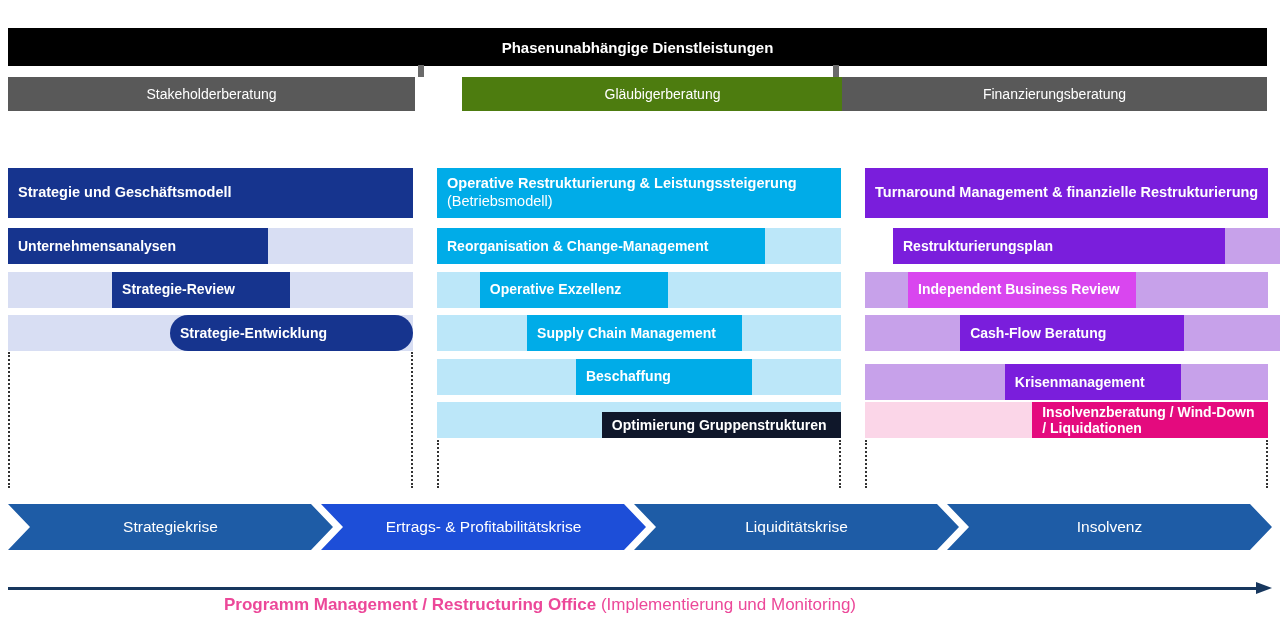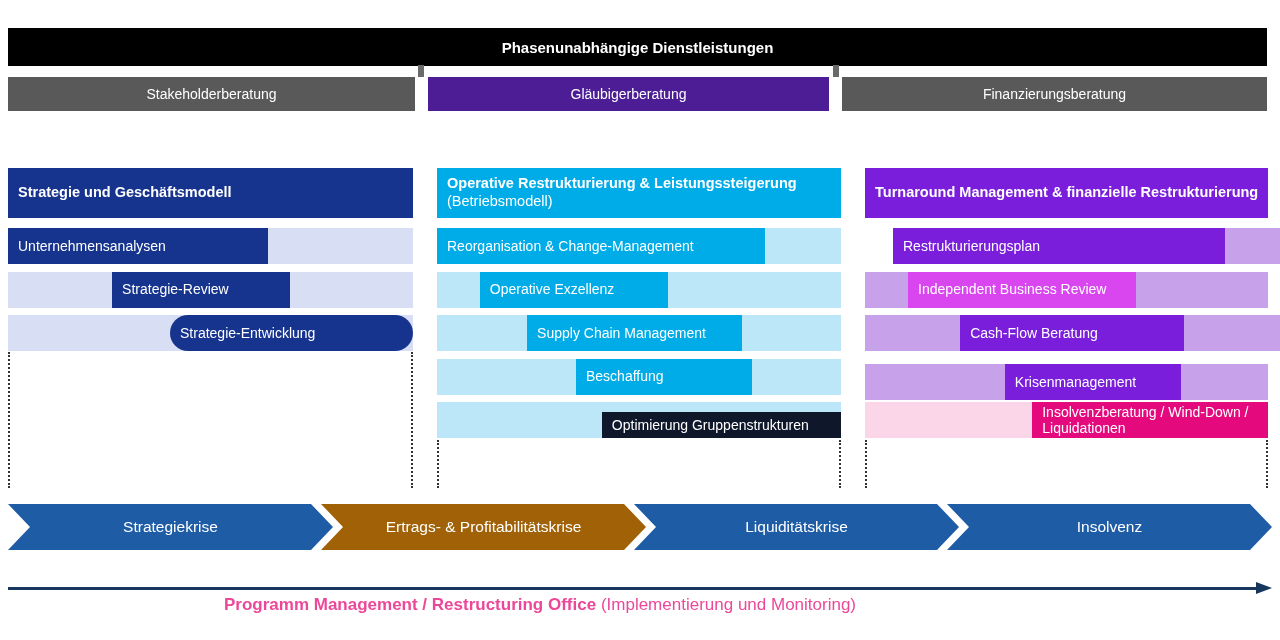--- a/index.html
+++ b/index.html
@@ -22,21 +22,21 @@
   .column{top:168px;}
   .c0{left:8px;width:405px;} .c1{left:437px;width:404px;} .c2{left:865px;width:403px;}
   .col-header{position:absolute;left:0;top:0;width:100%;height:50px;box-sizing:border-box;
               padding:4px 8px 4px 10px;display:flex;flex-direction:column;justify-content:center;
               color:#fff;font-size:14.5px;line-height:1.22;}
   .col-title{font-weight:bold;}
   .col-subtitle{font-weight:normal;}
   .phase-row{position:absolute;left:0;width:100%;height:36px;}
   .track{position:absolute;top:0;bottom:0;left:0;right:0;}
   .segment{position:absolute;top:0;bottom:0;box-sizing:border-box;display:flex;align-items:center;
-           padding:0 6px 0 10px;color:#fff;font-size:14px;line-height:1.15;}
+           padding:0 6px 0 10px;color:#fff;font-size:14px;line-height:1.15;font-weight:bold;}
   .dots{box-sizing:border-box;border-left:2px dotted #333;border-right:2px dotted #333;}
   .d0{left:8px;width:405px;top:352px;height:136px;}
   .d1{left:437px;width:404px;top:440px;height:48px;}
   .d2{left:865px;width:403px;top:440px;height:48px;}
 
   
   .chevron{top:504px;height:46px;width:325px;display:flex;align-items:center;justify-content:center;
            color:#fff;font-size:15.5px;
            clip-path:polygon(0 0,calc(100% - 22px) 0,100% 50%,calc(100% - 22px) 100%,0 100%,22px 50%);}
 
@@ -51,21 +51,21 @@
 <body>
 
 <div id="stage">
 
   <div id="top-banner" class="abs" style="background: rgb(0, 0, 0); color: rgb(255, 255, 255);">Phasenunabhängige Dienstleistungen</div>
   <div id="tab-a" class="abs tab" style="background: rgb(106, 106, 106);"></div>
   <div id="tab-b" class="abs tab" style="background: rgb(106, 106, 106);"></div>
 
   <div id="service-bars">
       <div class="abs service-bar sb0" style="background: rgb(89, 89, 89);">Stakeholderberatung</div>
-      <div class="abs service-bar sb1" style="background: #4c1d95;">Gläubigerberatung</div>
+      <div class="abs service-bar sb1" style="background: #4d7c0f; margin-left: 34px;">Gläubigerberatung</div>
       <div class="abs service-bar sb2" style="background: rgb(89, 89, 89);">Finanzierungsberatung</div>
     </div>
 
   <div id="columns">
       <div class="abs column c0">
         <div class="col-header" style="background: rgb(22, 52, 142);">
           <div class="col-title">Strategie und Geschäftsmodell</div>
         </div>
         <div class="phase-row" style="top: 60px;">
           <div class="track" style="background: rgb(216, 222, 243);"></div>
@@ -132,21 +132,21 @@
         </div>
       </div>
     </div>
 
   <div class="abs dots d0" style="border-right-color: rgb(51, 51, 51); border-left-color: rgb(51, 51, 51);"></div>
   <div class="abs dots d1" style="border-right-color: rgb(51, 51, 51); border-left-color: rgb(51, 51, 51);"></div>
   <div class="abs dots d2" style="border-right-color: rgb(51, 51, 51); border-left-color: rgb(51, 51, 51);"></div>
 
   <div id="phase-arrows">
       <div class="abs chevron" style="left: 8px; background: rgb(30, 92, 166);">Strategiekrise</div>
-      <div class="abs chevron" style="left: 321px; background: #a16207;">Ertrags- &amp; Profitabilitätskrise</div>
+      <div class="abs chevron" style="left: 321px; background: #1d4ed8;">Ertrags- &amp; Profitabilitätskrise</div>
       <div class="abs chevron" style="left: 634px; background: rgb(30, 92, 166);">Liquiditätskrise</div>
       <div class="abs chevron" style="left: 947px; background: rgb(30, 92, 166);">Insolvenz</div>
     </div>
 
   <div id="footer-line" class="abs" style="background: rgb(23, 55, 94);"></div>
   <div id="footer-arrowhead" class="abs" style="border-left-color: rgb(23, 55, 94);"></div>
   <div id="footer-text" class="abs">
     <span class="b">Programm Management / Restructuring Office</span><span> (Implementierung und Monitoring)</span>
   </div>
 

